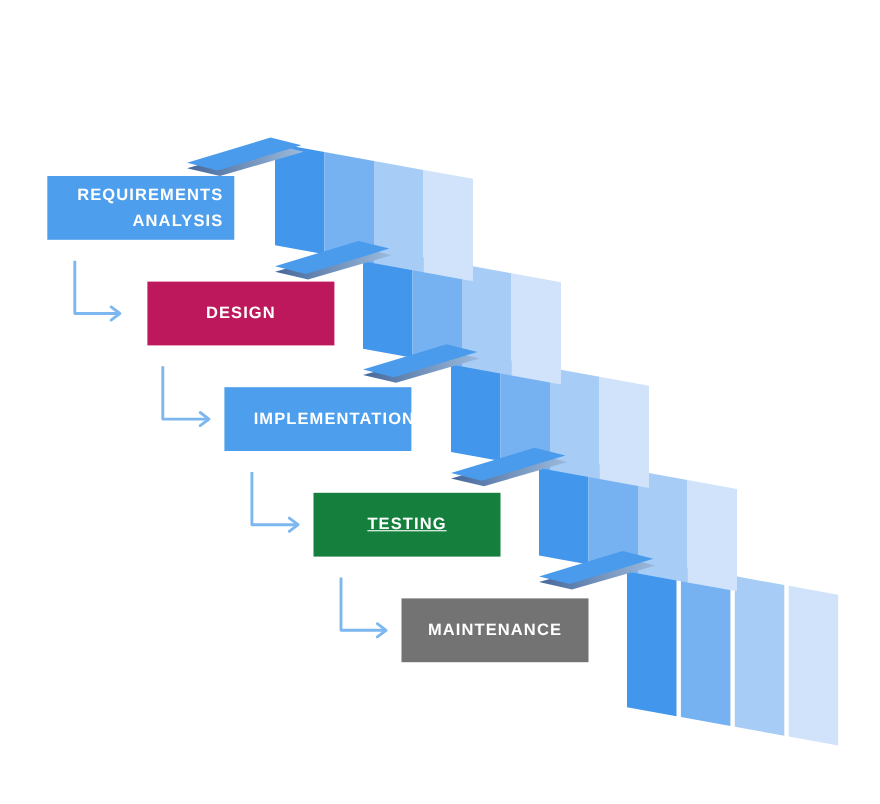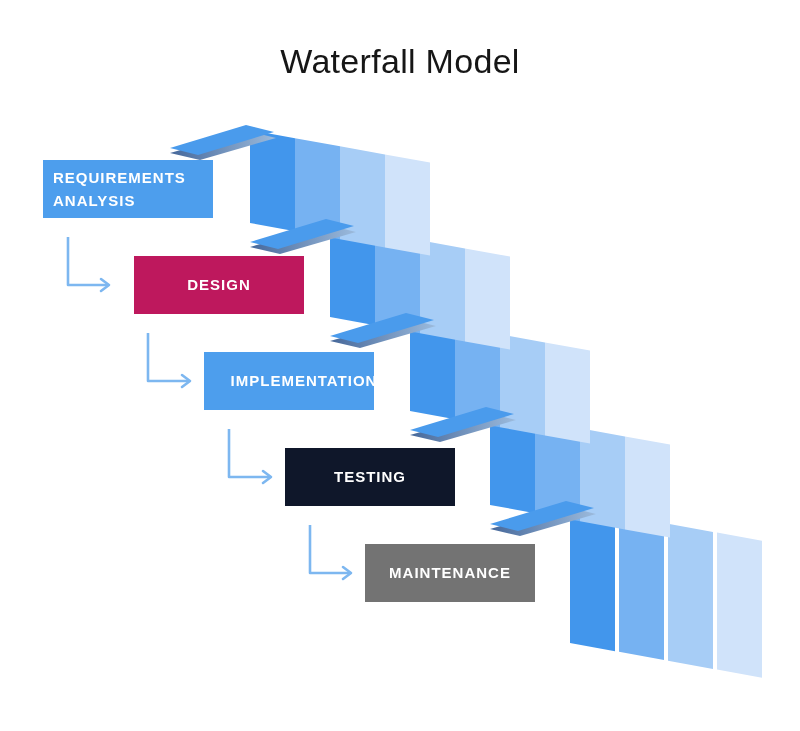--- a/index.html
+++ b/index.html
@@ -17,21 +17,21 @@
     text-align:center;
     font-size:34px;
     font-weight:500;
     letter-spacing:0.3px;
     color:#161616;
   }
   .phase-box{
     position:absolute;
     width:170px;height:58px;
     display:flex;align-items:center;justify-content:center;
-    text-align:left;
+    text-align:right;
     color:#ffffff;
     font-size:15px;
     font-weight:600;
     letter-spacing:1px;
     line-height:1.55;
     padding:0 10px;
     box-sizing:border-box;
   }
 </style>
 </head>
@@ -90,32 +90,31 @@
           <polyline points="229,429 229,477 270,477" fill="none" stroke="#7db7f0" stroke-width="2.6" stroke-linejoin="round"></polyline>
           <path d="M 263 471 L 271 477 L 263 483" fill="none" stroke="#7db7f0" stroke-width="2.6" stroke-linecap="round" stroke-linejoin="round"></path>
         </g>
         <g>
           <polyline points="310,525 310,573 350,573" fill="none" stroke="#7db7f0" stroke-width="2.6" stroke-linejoin="round"></polyline>
           <path d="M 343 567 L 351 573 L 343 579" fill="none" stroke="#7db7f0" stroke-width="2.6" stroke-linecap="round" stroke-linejoin="round"></path>
         </g>
       </g>
   </svg>
 
-  <div id="diagram-title" style="color: rgb(22, 22, 22);">Waterfall Model</div>
 
   <div id="boxes">
       <div class="phase-box" style="left: 43px; top: 160px; background: rgb(77, 158, 237); color: rgb(255, 255, 255);">
         <span>REQUIREMENTS ANALYSIS</span>
       </div>
       <div class="phase-box" style="left: 134px; top: 256px; background: #be185d; color: rgb(255, 255, 255);">
         <span>DESIGN</span>
       </div>
       <div class="phase-box" style="left: 204px; top: 352px; background: rgb(77, 158, 237); color: rgb(255, 255, 255); padding-left: 40px;">
         <span>IMPLEMENTATION</span>
       </div>
-      <div class="phase-box" style="left: 285px; top: 448px; background: #0f172a; color: rgb(255, 255, 255);">
+      <div class="phase-box" style="left: 285px; top: 448px; background: #15803d; color: rgb(255, 255, 255); text-decoration: underline;">
         <span>TESTING</span>
       </div>
       <div class="phase-box" style="left: 365px; top: 544px; background: #737373; color: rgb(255, 255, 255);">
         <span>MAINTENANCE</span>
       </div>
     </div>
 </div>
 
 </body></html>

